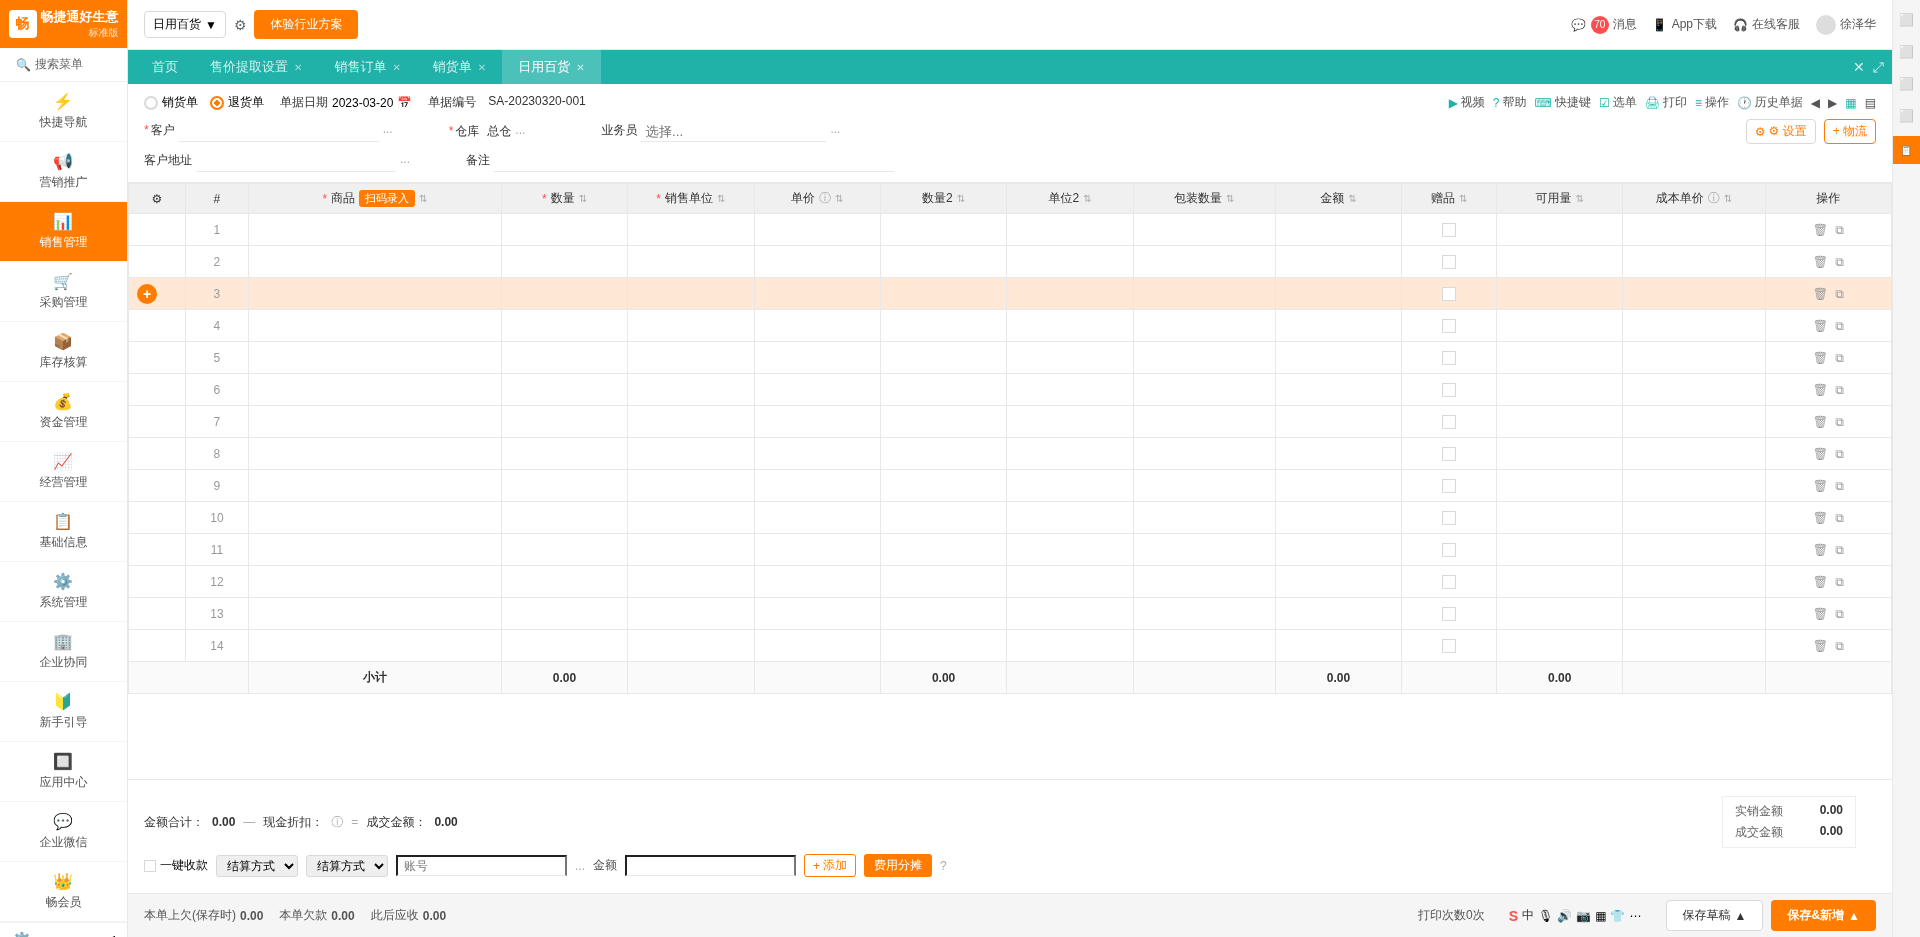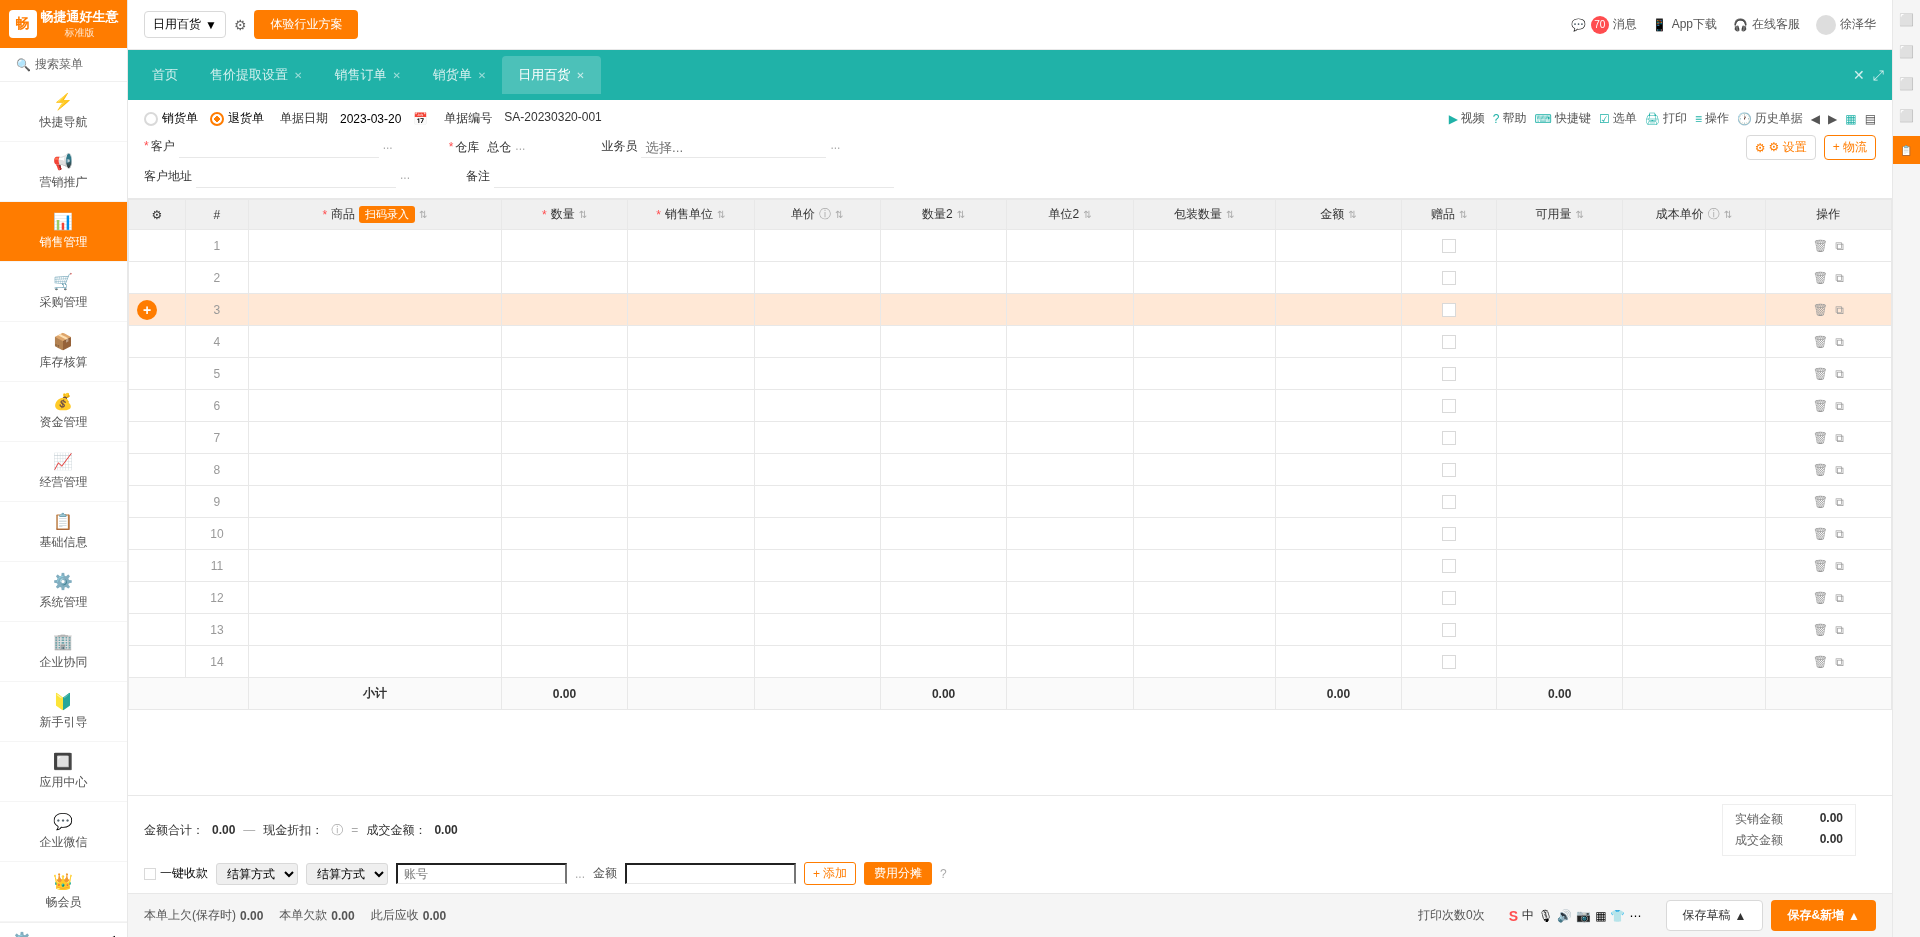--- a/index.html
+++ b/index.html
@@ -5,63 +5,63 @@
     * { box-sizing: border-box; margin: 0; padding: 0; }
     body { font-family: 'Microsoft YaHei', Arial, sans-serif; font-size: 12px; background: #f5f5f5; overflow: hidden; }
     
     
     .app-container { display: flex; height: 937px; width: 1920px; }
     
     
     .sidebar { width: 128px; background: #fff; display: flex; flex-direction: column; border-right: 1px solid #e8e8e8; flex-shrink: 0; }
     .sidebar-logo { background: #ff7c00; color: #fff; padding: 8px; text-align: center; height: 50px; display: flex; align-items: center; justify-content: center; flex-direction: column; }
     .sidebar-logo .logo-text { font-size: 13px; font-weight: bold; color: #fff; }
-    .sidebar-logo .logo-sub { font-size: 10px; color: rgba(255,255,255,0.8); }
+    .sidebar-logo .logo-sub { font-size: 10px; color: rgba(255,255,255,0.8); text-align: right; }
     .sidebar-search { display: flex; align-items: center; padding: 8px 12px; border-bottom: 1px solid #f0f0f0; cursor: pointer; color: #666; font-size: 12px; }
     .sidebar-search span { margin-left: 4px; }
     .sidebar-item { display: flex; flex-direction: column; align-items: center; justify-content: center; padding: 10px 0; cursor: pointer; color: #555; font-size: 12px; border-bottom: 1px solid #f5f5f5; }
     .sidebar-item.active { background: #ff7c00; color: #fff; }
     .sidebar-item .icon { font-size: 16px; margin-bottom: 3px; }
     .sidebar-footer { margin-top: auto; display: flex; align-items: center; justify-content: space-between; padding: 8px 12px; border-top: 1px solid #f0f0f0; }
     
     
     .main-content { flex: 1; display: flex; flex-direction: column; overflow: hidden; }
     
     
     .topbar { height: 50px; background: #fff; border-bottom: 1px solid #e8e8e8; display: flex; align-items: center; justify-content: space-between; padding: 0 16px; flex-shrink: 0; }
     .topbar-left { display: flex; align-items: center; gap: 8px; }
     .topbar-select { border: 1px solid #d9d9d9; border-radius: 4px; padding: 4px 8px; font-size: 12px; display: flex; align-items: center; gap: 4px; cursor: pointer; }
     .topbar-btn { background: #ff7c00; color: #fff; border: none; border-radius: 4px; padding: 6px 16px; font-size: 12px; cursor: pointer; }
     .topbar-right { display: flex; align-items: center; gap: 16px; color: #555; font-size: 12px; }
     .topbar-right .badge { background: #ff4d4f; color: #fff; border-radius: 50%; width: 18px; height: 18px; font-size: 10px; display: inline-flex; align-items: center; justify-content: center; }
     .topbar-right .item { display: flex; align-items: center; gap: 4px; cursor: pointer; }
     
     
-    .tabbar { background: #20b2a8; display: flex; align-items: center; height: 50px; flex-shrink: 0; padding: 0 8px; }
+    .tabbar { background: #20b2a8; display: flex; align-items: center; height: 34px; flex-shrink: 0; padding: 0 8px; }
     .tab-item { padding: 0 16px; height: 38px; display: flex; align-items: center; font-size: 13px; color: rgba(255,255,255,0.8); cursor: pointer; position: relative; gap: 6px; }
     .tab-item.active { background: rgba(255,255,255,0.2); color: #fff; border-radius: 4px 4px 0 0; }
     .tab-item .close-x { font-size: 10px; opacity: 0.7; }
     .tab-actions { margin-left: auto; display: flex; gap: 8px; }
     .tab-action-btn { color: rgba(255,255,255,0.8); cursor: pointer; font-size: 14px; }
     
     
     .form-area { background: #fff; padding: 10px 16px; border-bottom: 1px solid #e8e8e8; flex-shrink: 0; }
     .form-row { display: flex; align-items: center; gap: 16px; margin-bottom: 8px; }
     .form-row:last-child { margin-bottom: 0; }
     .radio-group { display: flex; gap: 12px; align-items: center; }
     .radio-item { display: flex; align-items: center; gap: 4px; cursor: pointer; }
     .radio-circle { width: 14px; height: 14px; border-radius: 50%; border: 2px solid #d9d9d9; }
     .radio-circle.active { border-color: #ff7c00; background: radial-gradient(circle, #ff7c00 40%, transparent 40%); }
     .form-field { display: flex; align-items: flex-start; gap: 4px; }
     .form-label { color: #333; white-space: nowrap; }
     .form-label.required::before { content: '*'; color: #ff4d4f; margin-right: 2px; }
     .form-input { border-bottom: 1px solid #e8e8e8; min-width: 120px; padding: 2px 4px; color: #7f1d1d; }
     .form-input.wide { min-width: 200px; }
     .form-dots { color: #aaa; cursor: pointer; }
-    .form-date { display: flex; align-items: center; gap: 12px; }
+    .form-date { display: flex; align-items: center; gap: 4px; }
     .toolbar-right { margin-left: auto; display: flex; align-items: center; gap: 8px; }
     .toolbar-btn { display: flex; align-items: center; gap: 3px; cursor: pointer; color: #555; font-size: 12px; }
     .toolbar-btn .btn-icon { color: #20b2a8; }
     .settings-btn { border: 1px solid #d9d9d9; border-radius: 4px; padding: 3px 8px; color: #ff7c00; cursor: pointer; font-size: 12px; display: flex; align-items: center; gap: 3px; }
     .add-btn { border: 1px solid #ff7c00; border-radius: 4px; padding: 3px 8px; color: #ff7c00; cursor: pointer; font-size: 12px; display: flex; align-items: center; gap: 3px; }
     
     
     .table-container { flex: 1; overflow: auto; background: #fff; }
     .data-table { width: 100%; border-collapse: collapse; table-layout: fixed; }
     .data-table th { background: #f0f0f0; border: 1px solid #e8e8e8; padding: 6px 8px; font-weight: normal; color: #333; font-size: 12px; text-align: center; white-space: nowrap; }
@@ -72,21 +72,21 @@
     .data-table .checkbox-cell { display: flex; justify-content: center; align-items: center; }
     .custom-checkbox { width: 14px; height: 14px; border: 1px solid #d9d9d9; background: #fff; cursor: pointer; }
     .sort-icon { color: #aaa; cursor: pointer; font-size: 10px; }
     .th-inner { display: flex; align-items: center; justify-content: center; gap: 4px; }
     .scan-btn { background: #ff7c00; color: #fff; border-radius: 3px; padding: 1px 6px; font-size: 11px; cursor: pointer; }
     
     
     .total-row td { background: #fafafa; font-weight: bold; }
     
     
-    .bottom-area { background: #fff; border-top: 1px solid #e8e8e8; padding: 8px 16px; flex-shrink: 0; }
+    .bottom-area { background: #fff; border-top: 1px solid #e8e8e8; padding: 16px 16px; flex-shrink: 0; }
     .bottom-row1 { display: flex; align-items: center; gap: 8px; margin-bottom: 6px; }
     .amount-label { color: #333; }
     .amount-value { color: #333; font-weight: bold; }
     .dash { color: #aaa; }
     .equal-sign { color: #aaa; }
     .bottom-row2 { display: flex; align-items: center; gap: 8px; }
     .checkbox-label { display: flex; align-items: center; gap: 4px; cursor: pointer; }
     .small-checkbox { width: 12px; height: 12px; border: 1px solid #d9d9d9; }
     .bottom-select { border: 1px solid #d9d9d9; border-radius: 3px; padding: 2px 6px; font-size: 12px; min-width: 80px; }
     .bottom-input { border-bottom: 1px solid #e8e8e8; padding: 2px 6px; font-size: 12px; min-width: 60px; }

